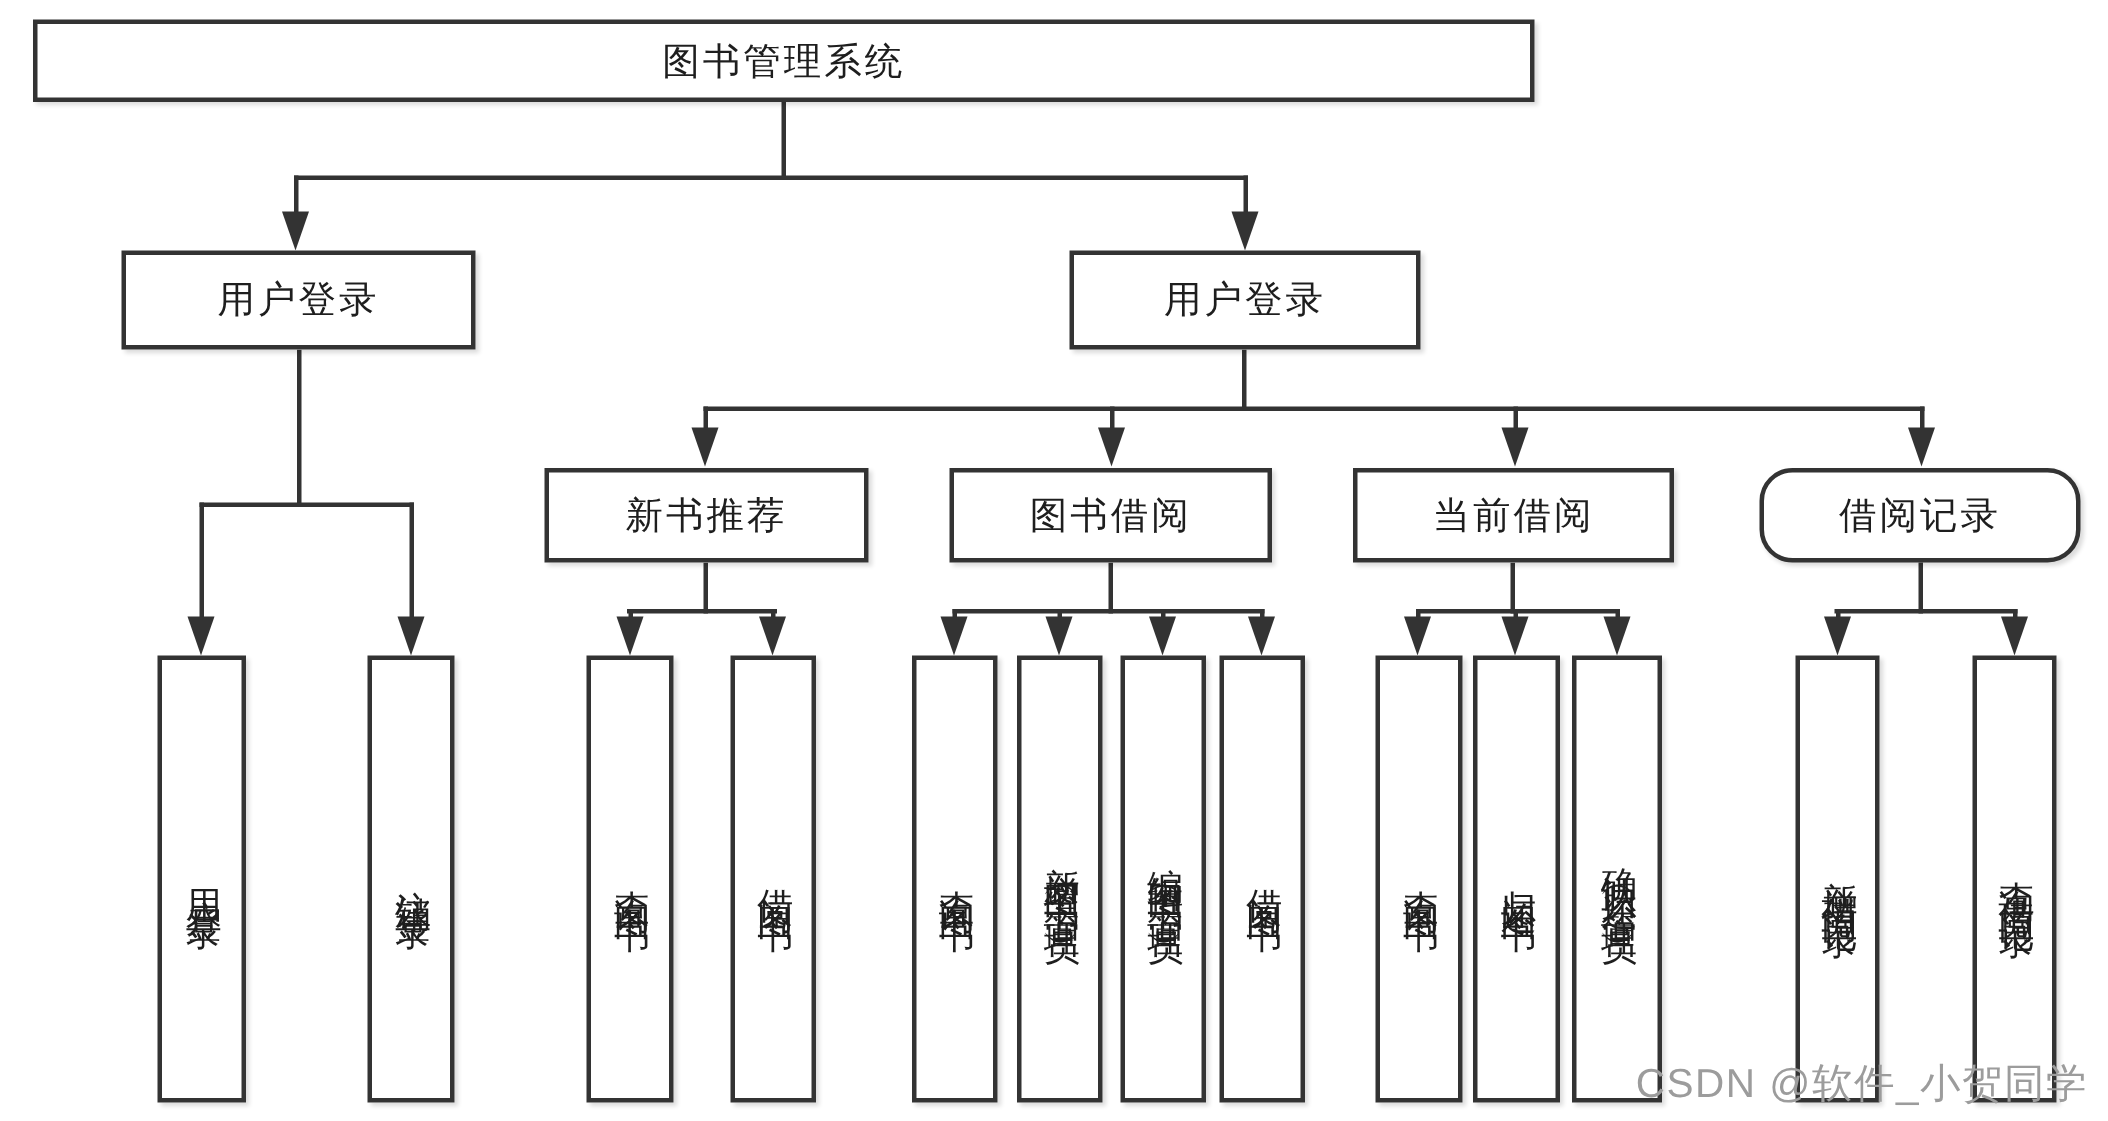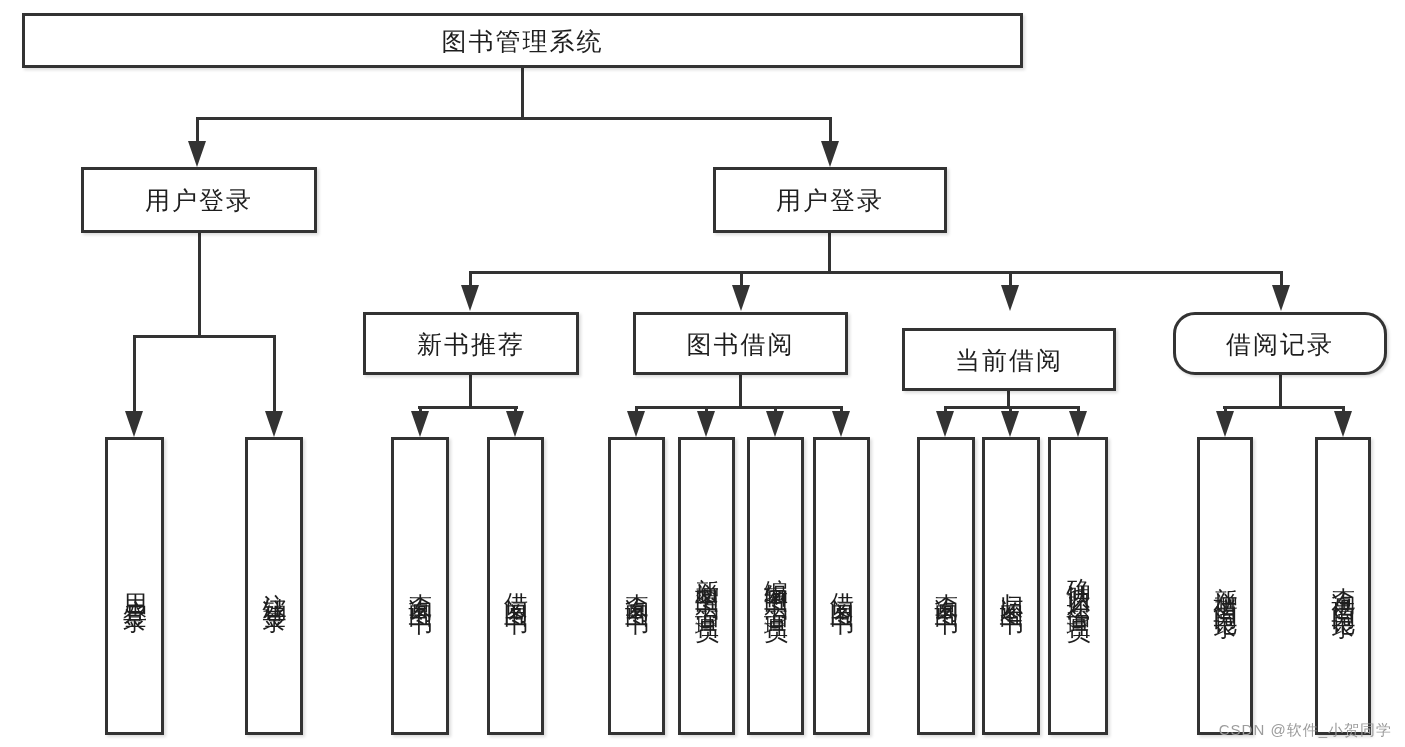--- a/index.html
+++ b/index.html
@@ -25,21 +25,21 @@
   }
   .cline{position:absolute;background:var(--line-color,#333333);}
   .arrowtri{
     position:absolute;width:0;height:0;
     border-left:9px solid transparent;
     border-right:9px solid transparent;
     border-top:26px solid var(--line-color,#333333);
   }
   .watermark{
     position:absolute;right:13px;bottom:7px;
-    font-size:15px;letter-spacing:1px;
+    font-size:27px;letter-spacing:1px;
     color:#9c9c9c;z-index:5;
   }
 </style>
 </head>
 <body>
 
 <div class="canvas">
     <div class="cline" style="left: 521px; top: 68px; width: 3px; height: 51px;"></div>
     <div class="cline" style="left: 196px; top: 117px; width: 636px; height: 3px;"></div>
     <div class="cline" style="left: 198px; top: 233px; width: 3px; height: 104px;"></div>
@@ -90,21 +90,21 @@
     <div class="arrowtri" style="left: 1069px; top: 411px;"></div>
     <div class="cline" style="left: 1224px; top: 406px; width: 3px; height: 8px;"></div>
     <div class="arrowtri" style="left: 1216px; top: 411px;"></div>
     <div class="cline" style="left: 1342px; top: 406px; width: 3px; height: 8px;"></div>
     <div class="arrowtri" style="left: 1334px; top: 411px;"></div>
     <div class="node" style="left: 22px; top: 13px; width: 1001px; height: 55px;">图书管理系统</div>
     <div class="node" style="left: 81px; top: 167px; width: 236px; height: 66px;">用户登录</div>
     <div class="node" style="left: 713px; top: 167px; width: 234px; height: 66px;">用户登录</div>
     <div class="node" style="left: 633px; top: 312px; width: 215px; height: 63px;">图书借阅</div>
     <div class="node" style="left: 363px; top: 312px; width: 216px; height: 63px;">新书推荐</div>
-    <div class="node" style="left: 902px; top: 328px; width: 214px; height: 63px;">当前借阅</div>
+    <div class="node" style="left: 902px; top: 312px; width: 214px; height: 63px;">当前借阅</div>
     <div class="node" style="left: 1173px; top: 312px; width: 214px; height: 63px; border-radius: 22px;">借阅记录</div>
     <div class="node v" style="left: 105px; top: 437px; width: 59px; height: 298px;">用户登录</div>
     <div class="node v" style="left: 245px; top: 437px; width: 58px; height: 298px;">注销登录</div>
     <div class="node v" style="left: 391px; top: 437px; width: 58px; height: 298px;">查询图书</div>
     <div class="node v" style="left: 487px; top: 437px; width: 57px; height: 298px;">借阅图书</div>
     <div class="node v" style="left: 608px; top: 437px; width: 57px; height: 298px;">查询图书</div>
     <div class="node v" style="left: 678px; top: 437px; width: 57px; height: 298px;">新增图书（管理员）</div>
     <div class="node v" style="left: 747px; top: 437px; width: 57px; height: 298px;">编辑图书（管理员）</div>
     <div class="node v" style="left: 813px; top: 437px; width: 57px; height: 298px;">借阅图书</div>
     <div class="node v" style="left: 917px; top: 437px; width: 58px; height: 298px;">查询图书</div>

